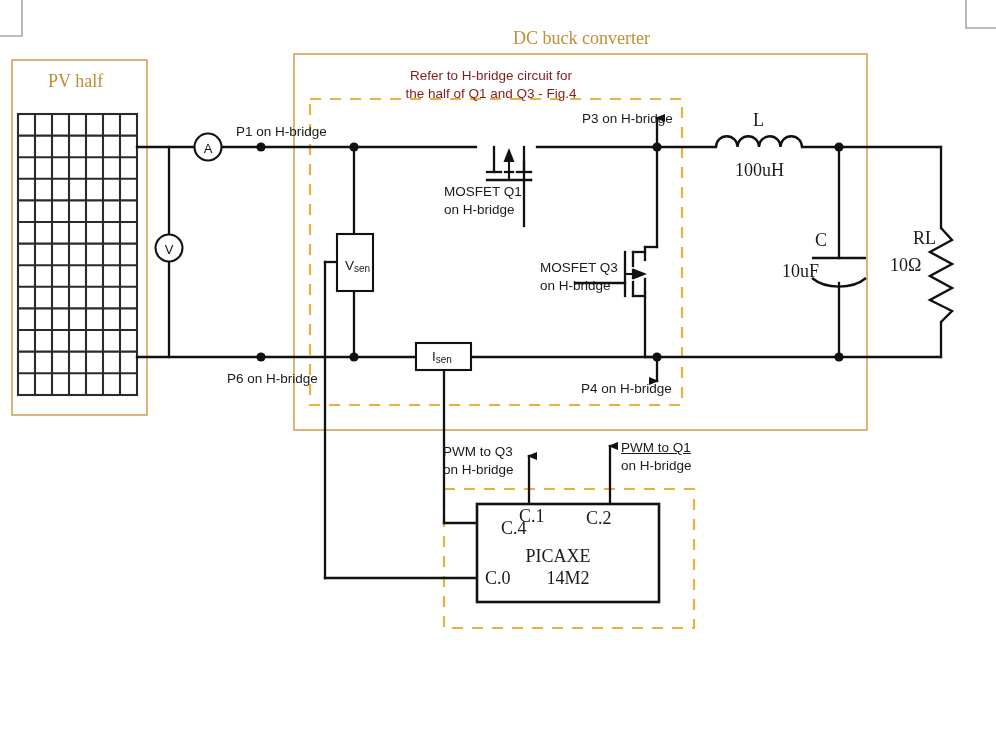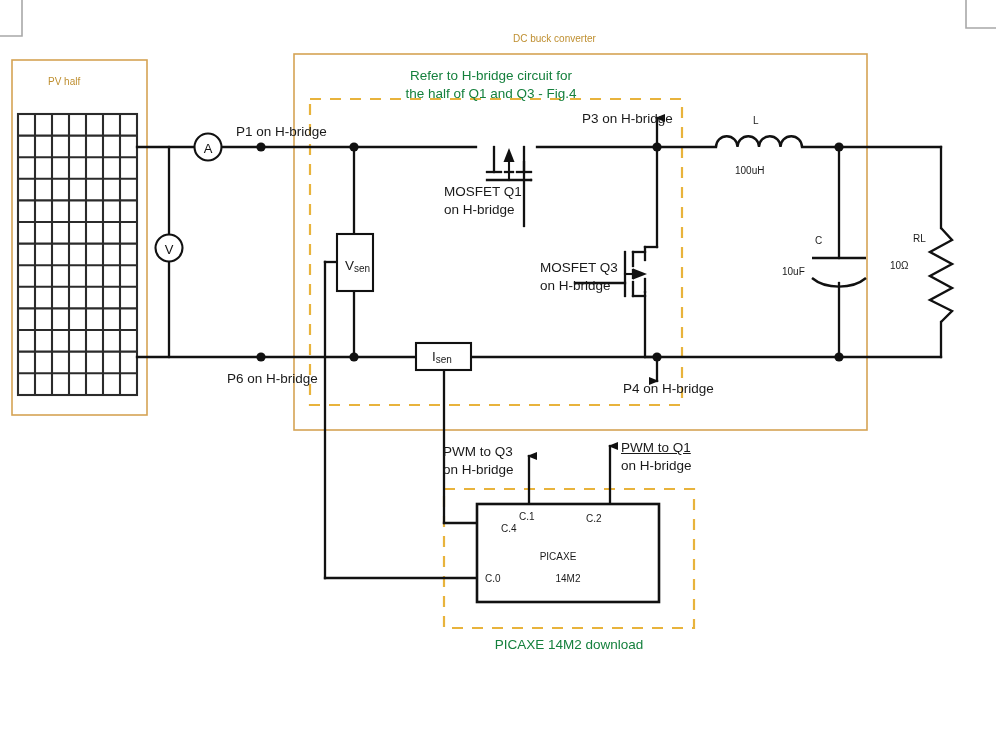--- a/index.html
+++ b/index.html
@@ -26,30 +26,31 @@
   }
   .lbl {
     position: absolute;
     color: #1a1a1a;
     font-size: 13.5px;
     line-height: 15px;
     white-space: pre;
     font-family: "Liberation Sans", sans-serif;
   }
   .lbl-orange {
-    color: #15803d;
+    color: #7f1d1d;
   }
   .lbl-gold-dark {
     color: #bf8f30;
   }
   .lbl-center {
     text-align: center;
   }
   .big {
-    font-size: 10px;
+    font-size: 18px;
+    font-family: Liberation Serif, serif;
   }
   .sub {
     font-size: 10px;
     vertical-align: -2px;
   }
   #caption {
     position: absolute;
     left: 0;
     top: 700px;
     width: 996px;
@@ -260,21 +261,21 @@
 
   <div class="lbl lbl-gold-dark big" style="left:513px; top:31px;">DC buck converter</div>
 
   <div class="lbl lbl-orange lbl-center" style="left:396px; top:68px; width:190px;">Refer to H-bridge circuit for</div>
   <div class="lbl lbl-orange lbl-center" style="left:396px; top:86px; width:190px;">the half of Q1 and Q3 - Fig.4</div>
 
   <div class="lbl" style="left:236px; top:124px;">P1 on H-bridge</div>
 
   <div class="lbl" style="left:582px; top:111px;">P3 on H-bridge</div>
 
-  <div class="lbl" style="left:623px; top:381px;">P4 on H-bridge</div>
+  <div class="lbl" style="left:581px; top:381px;">P4 on H-bridge</div>
 
   <div class="lbl" style="left:227px; top:371px;">P6 on H-bridge</div>
 
   <div class="lbl" style="left:345px; top:258px;"><span>V</span><span class="sub">sen</span></div>
 
   <div class="lbl" style="left:432px; top:349px;"><span>I</span><span class="sub">sen</span></div>
 
   <div class="lbl" style="left:444px; top:184px;text-align:right;">MOSFET Q1</div>
   <div class="lbl" style="left:444px; top:202px;">on H-bridge</div>
 
@@ -297,16 +298,15 @@
   <div class="lbl" style="left:621px; top:458px;">on H-bridge</div>
 
   <div class="lbl big" style="left:485px; top:521px;margin-left:16px;">C.4</div>
   <div class="lbl big" style="left:519px; top:509px;">C.1</div>
   <div class="lbl big" style="left:586px; top:511px;">C.2</div>
   <div class="lbl big" style="left:485px; top:571px;">C.0</div>
 
   <div class="lbl big lbl-center" style="left:488px; top:549px; width:140px;">PICAXE</div>
   <div class="lbl big lbl-center" style="left:498px; top:571px; width:140px;">14M2</div>
 
-  <div class="lbl lbl-orange lbl-center" style="left:469px; top:637px; width:200px;">PICAXE 14M2 download</div>
 
 
 </div>
 
 </body></html>

